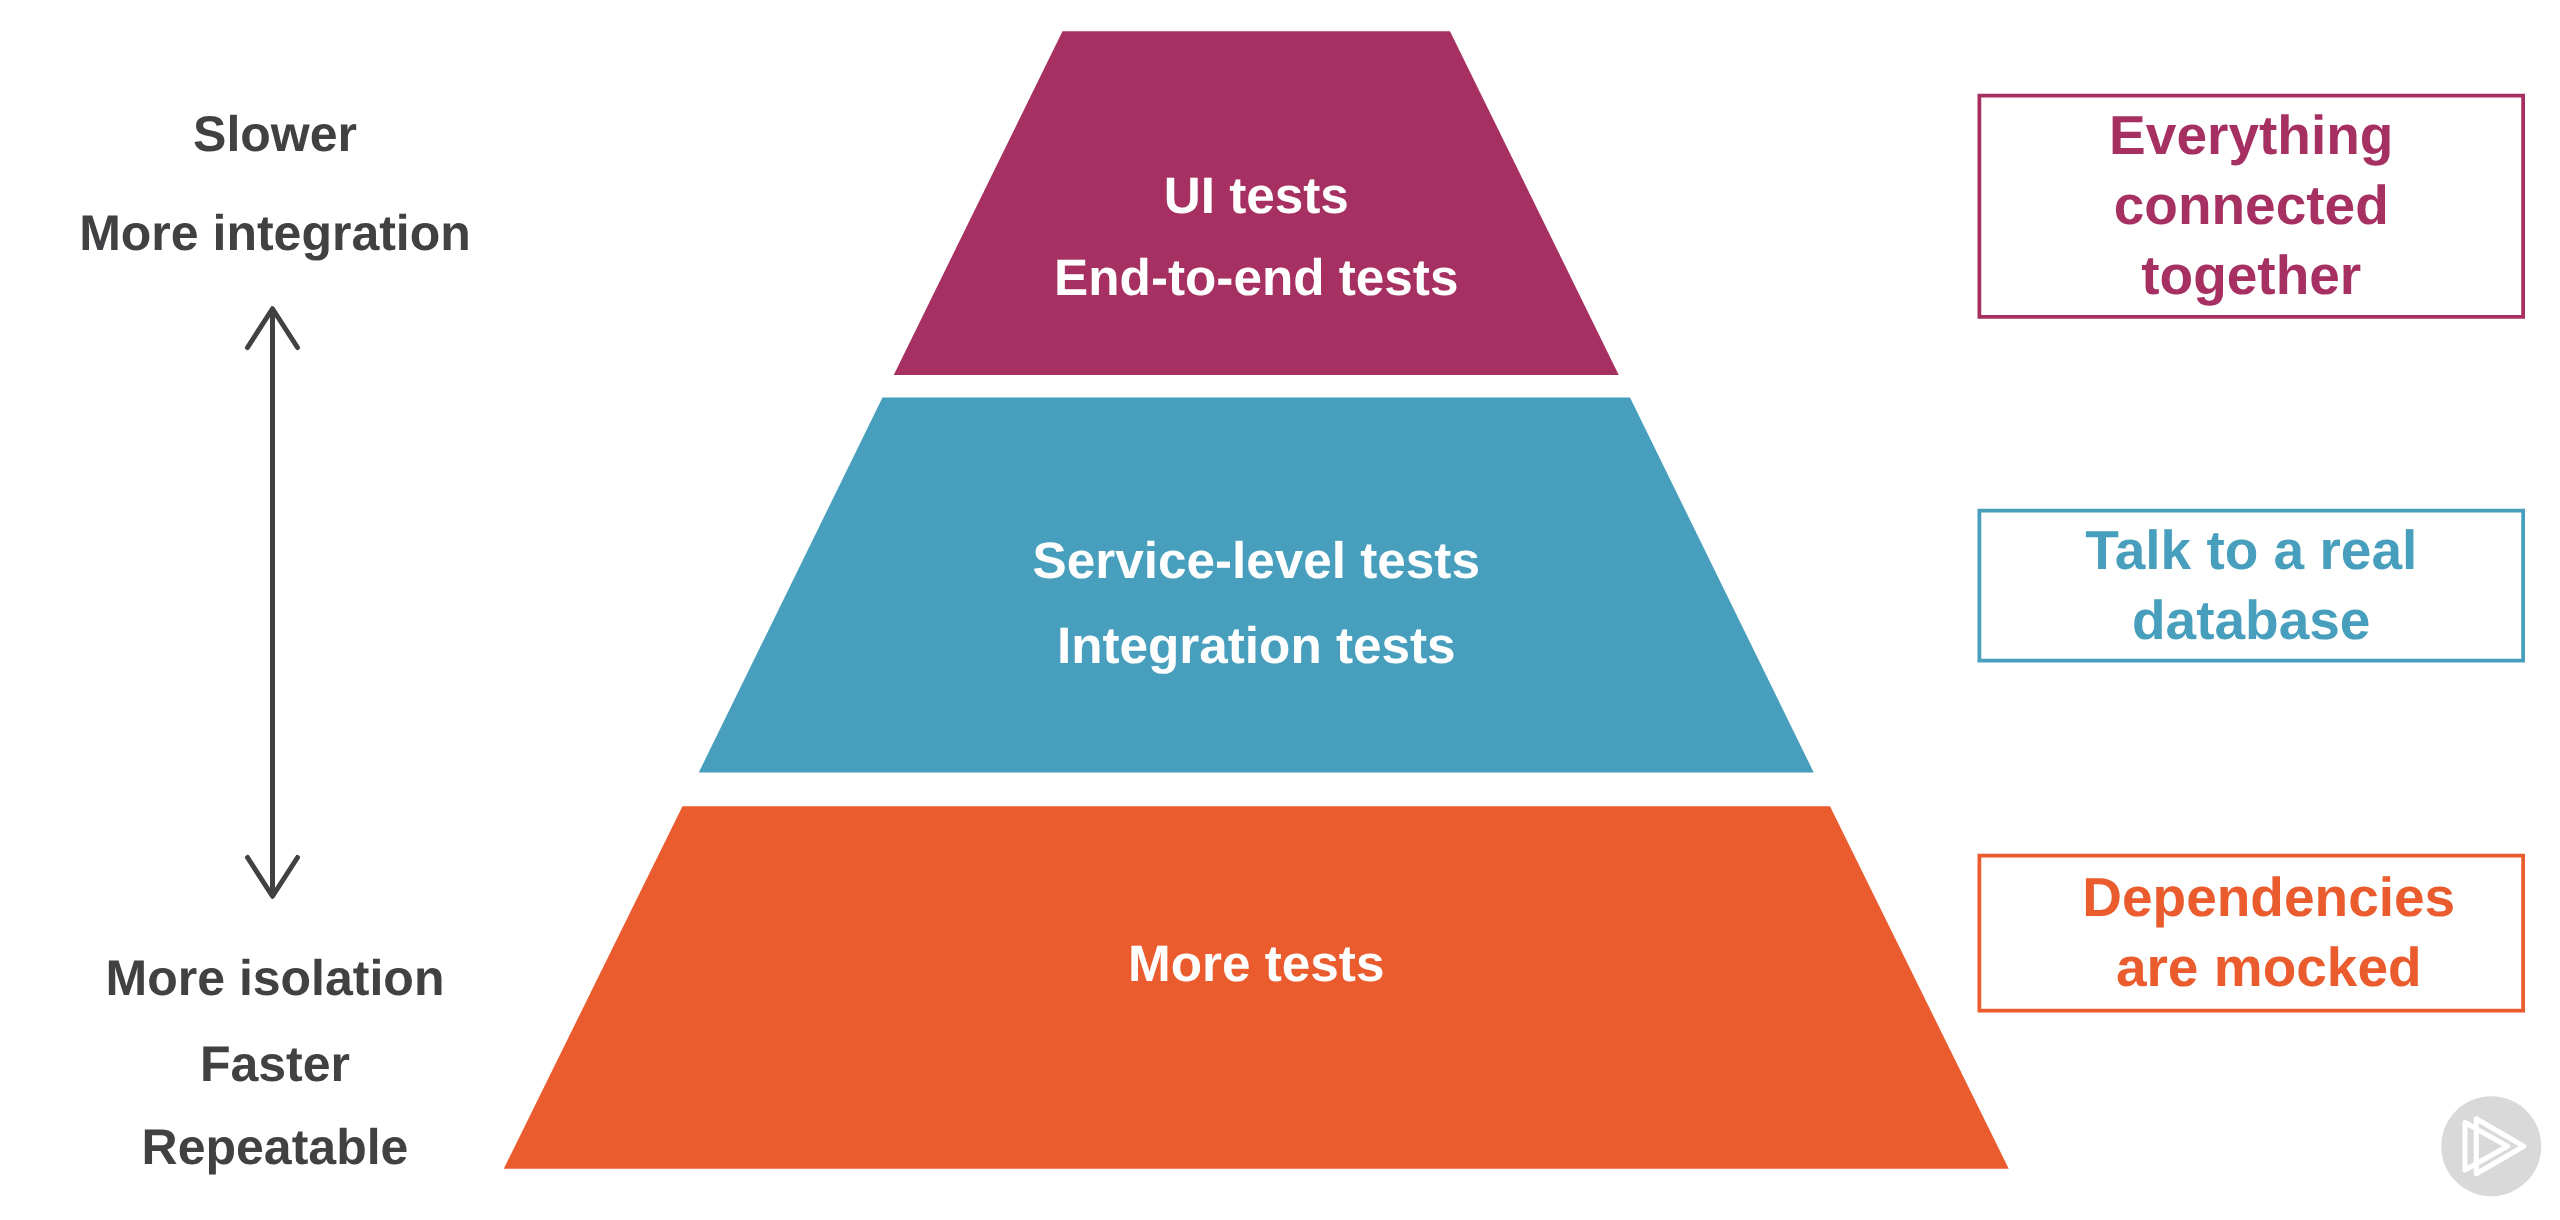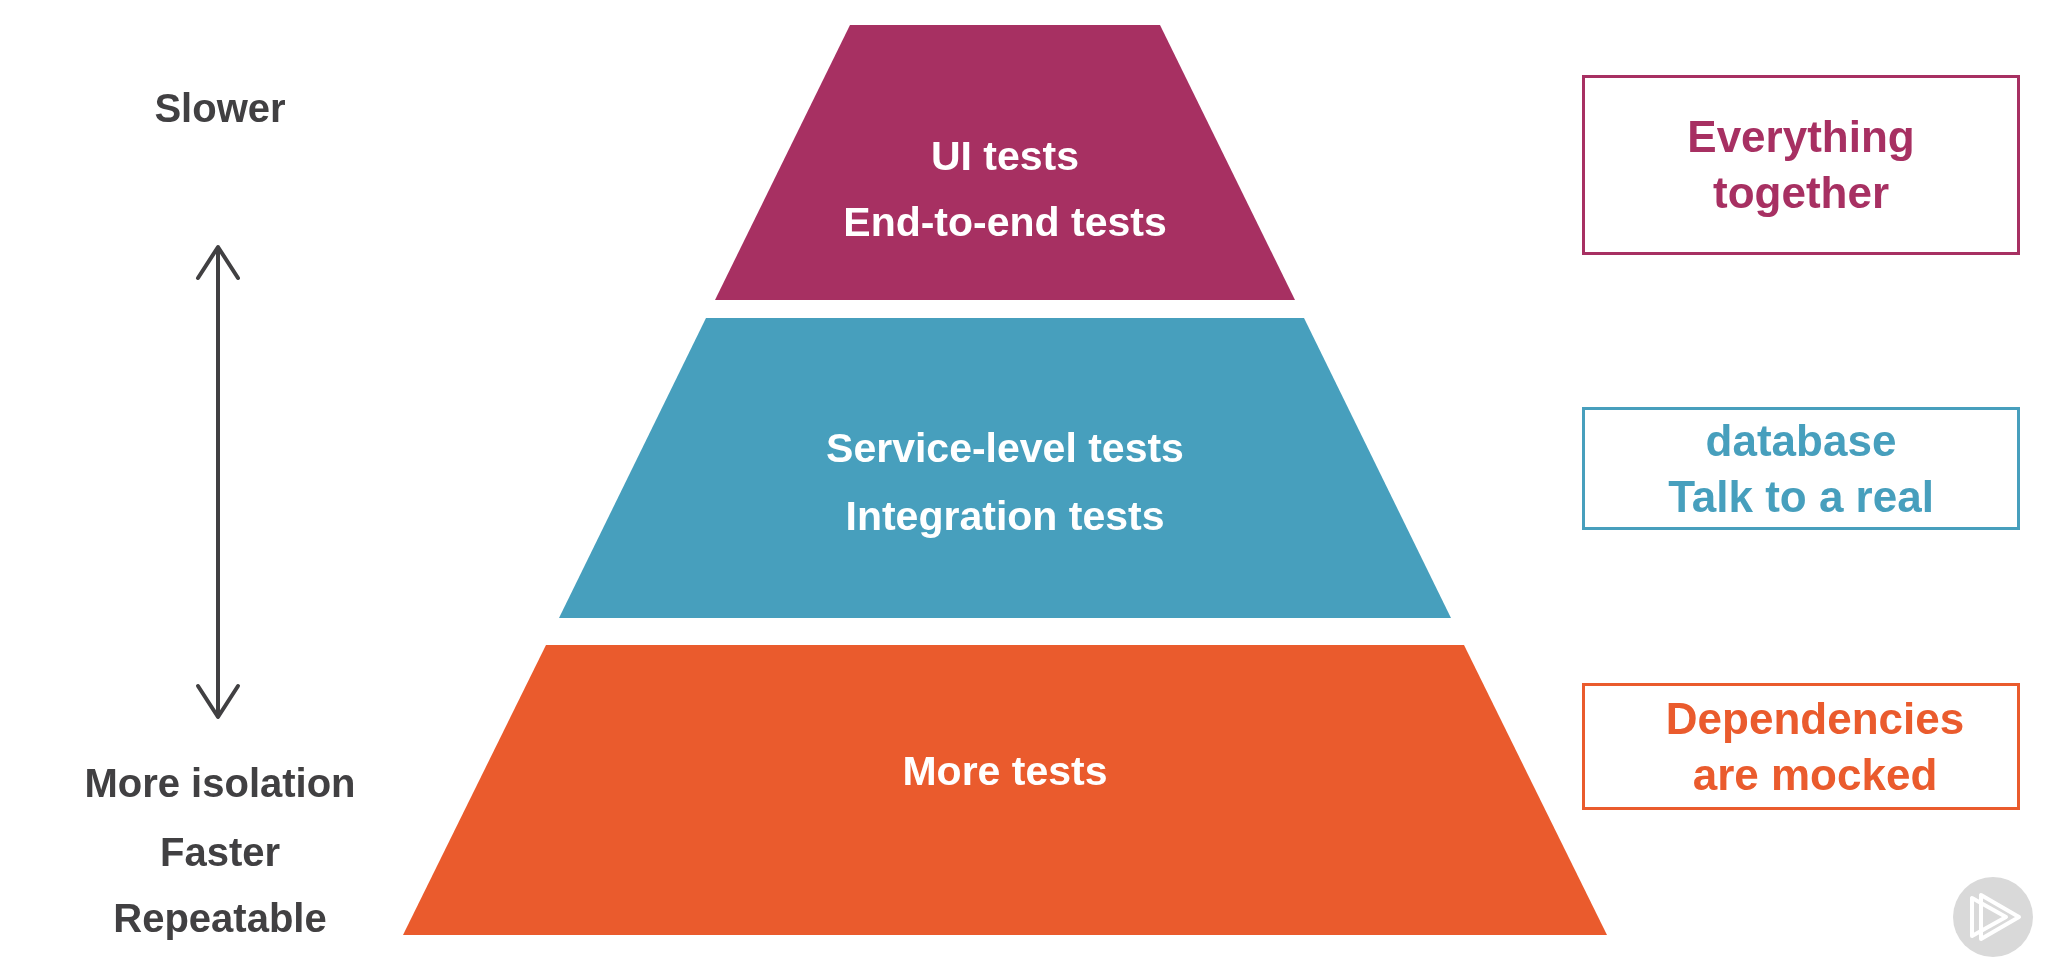--- a/index.html
+++ b/index.html
@@ -80,39 +80,41 @@
     <polygon points="546,645 1464,645 1607,935 403,935" fill="#EA5B2D"></polygon>
 
     <g>
       <circle cx="1993" cy="917" r="40" fill="#D9D9D9"></circle>
       <polygon points="1972,898 1972,936 2006,917" fill="none" stroke="#ffffff" stroke-width="4" stroke-linejoin="round"></polygon>
       <polygon points="1981,895 1981,939 2019,917" fill="none" stroke="#ffffff" stroke-width="4" stroke-linejoin="round"></polygon>
     </g>
   </svg>
 
   <div class="axis-label" style="top:84px">Slower</div>
+  <div class="axis-label" style="top:163px">More integration</div>
 
   <div class="axis-label" style="top:759px">More isolation</div>
   <div class="axis-label" style="top:828px">Faster</div>
   <div class="axis-label" style="top:894px">Repeatable</div>
 
   <div class="layer-label" style="top:128px">UI tests</div>
   <div class="layer-label" style="top:420px">Service-level tests</div>
   <div class="layer-label" style="top:194px">End-to-end tests</div>
   <div class="layer-label" style="top:488px">Integration tests</div>
   <div class="layer-label" style="top:743px">More tests</div>
 
   <div class="note-box" style="top: 75px; height: 180px; border-color: rgb(167, 48, 98); color: rgb(167, 48, 98);">
     <div class="note-line">Everything</div>
+    <div class="note-line">connected</div>
     <div class="note-line">together</div>
   </div>
 
   <div class="note-box" style="top: 407px; height: 123px; border-color: rgb(71, 159, 189); color: rgb(71, 159, 189);">
+    <div class="note-line">Talk to a real</div>
     <div class="note-line">database</div>
-    <div class="note-line">Talk to a real</div>
   </div>
 
   <div class="note-box" style="top: 683px; height: 127px; border-color: rgb(234, 91, 45); color: rgb(234, 91, 45); padding-left: 28px;">
     <div class="note-line">Dependencies</div>
     <div class="note-line">are mocked</div>
   </div>
 
 </div>
 
 </body></html>

